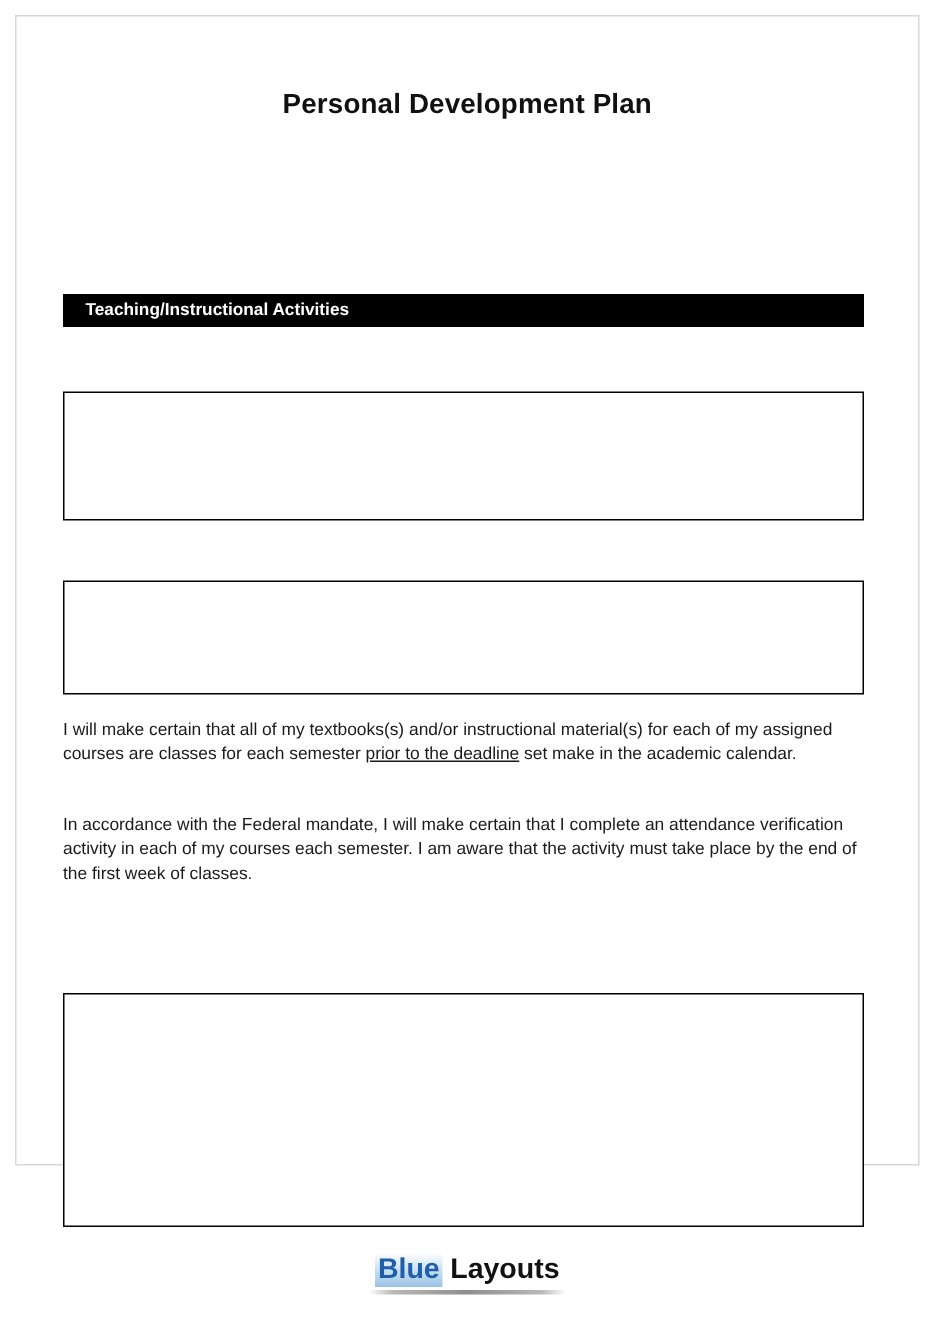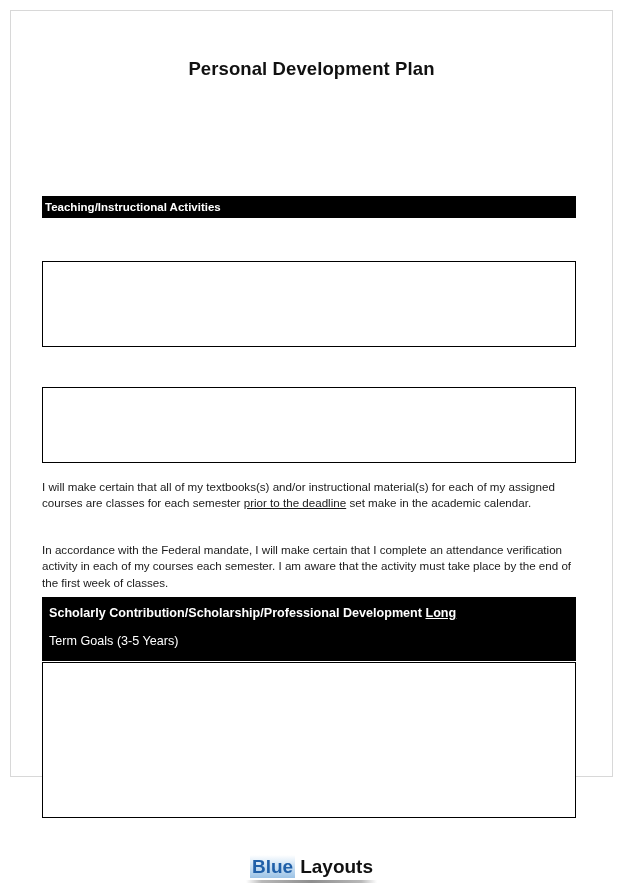--- a/index.html
+++ b/index.html
@@ -66,21 +66,21 @@
   .c4 { width: 98px; }
 
   
   .bar {
     position: absolute;
     left: 31px;
     width: 534px;
     box-sizing: border-box;
     font-size: 11.5px;
     color: #ffffff;
-    padding-left: 3px;
+    padding-left: 15px;
     display: flex;
     align-items: center;
   }
   .bar.black { background: #000000; font-weight: bold; }
   .bar.blue  { background: #1278c4; font-weight: bold; }
   .bar.blue-plain { background: #1278c4; font-weight: normal; margin-top: 28px; }
 
   .bar-teaching   { top: 185px; height: 22px; }
   .bar-longterm   { top: 208px; height: 21px; }
   .bar-objectives { top: 355px; height: 21px; }
@@ -145,21 +145,20 @@
     width: 601px;
     text-align: center;
   }
   .logo-inner {
     display: inline-block;
     position: relative;
     font-size: 19px;
     font-weight: bold;
     line-height: 23px;
     white-space: nowrap;
-    margin-top: 20px;
   }
   .logo-blue {
     display: inline-block;
     background: linear-gradient(to bottom, #ffffff 0%, #cfe3f5 45%, #9cc3e6 100%);
     color: #1f5fa8;
     padding: 0 2px;
   }
   .logo-layouts {
     display: inline-block;
     color: #111111;
@@ -190,26 +189,20 @@
   <div class="bar blue-plain bar-objectives">Objectives for:</div>
 
   <div class="answer-box box-objectives"></div>
 
   <div class="para para-1">
     <span>I will make certain that all of my textbooks(s) and/or instructional material(s) for each of my assigned courses are classes for each semester </span><u>prior to the deadline</u><span> set make in the academic calendar.</span>
   </div>
 
   <div class="para para-2">In accordance with the Federal mandate, I will make certain that I complete an attendance verification activity in each of my courses each semester. I am aware that the activity must take place by the end of the first week of classes.</div>
 
-  <div class="black-block">
-    <div class="line1">
-      <span>Scholarly Contribution/Scholarship/Professional Development </span><u>Long</u>
-    </div>
-    <div class="line2">Term Goals (3-5 Years)</div>
-  </div>
 
   <div class="answer-box box-scholarly"></div>
 
   <div class="logo">
     <span class="logo-inner">
       <span class="logo-blue">Blue</span><span class="logo-layouts">Layouts</span>
       <span class="logo-underline"></span>
     </span>
   </div>
 

